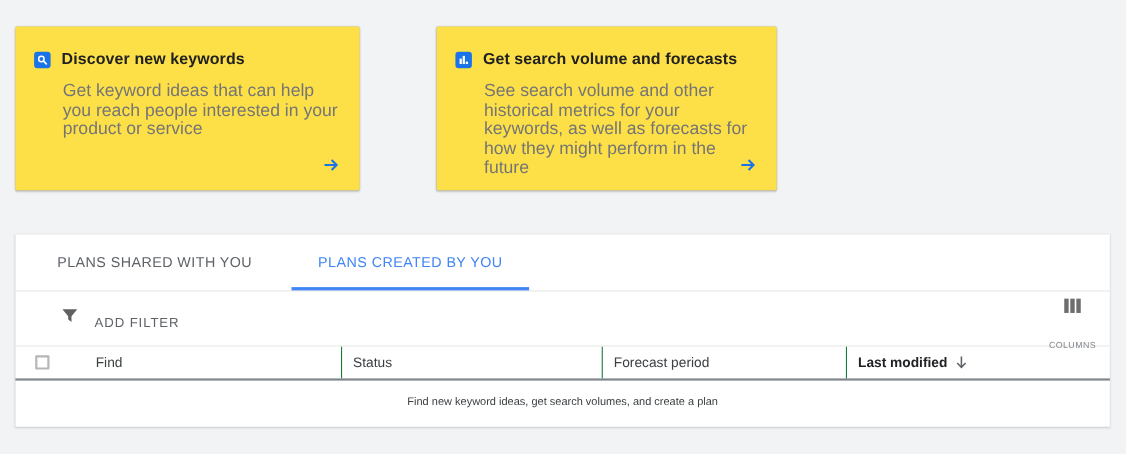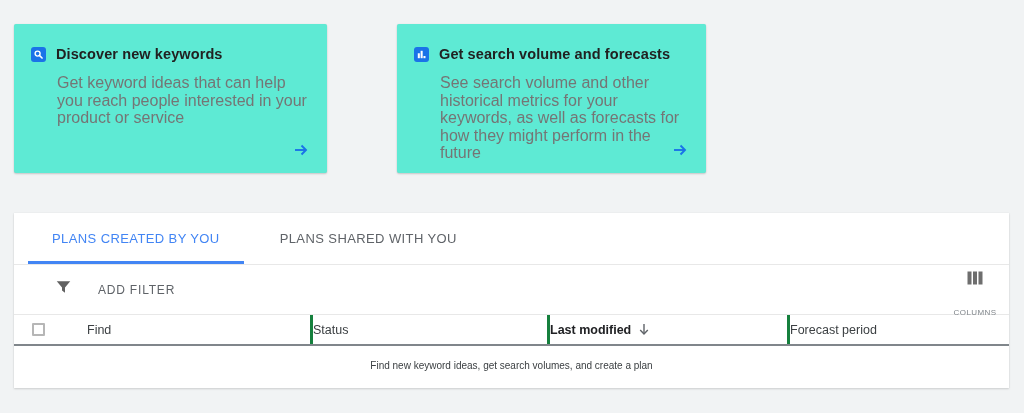--- a/index.html
+++ b/index.html
@@ -10,21 +10,21 @@
     position: relative;
     overflow: hidden;
     color: #212121;
   }
 
   
   .card {
     position: absolute;
     top: 24px;
     height: 149px;
-    background: #5eead4;
+    background: #fde047;
     border-radius: 2px;
     box-shadow: 0 1px 2px rgba(0,0,0,0.18), 0 0 1px rgba(0,0,0,0.10);
   }
   .card-1 { left: 14px;  width: 313px; }
   .card-2 { left: 397px; width: 309px; }
 
   .card-head {
     position: absolute;
     top: 22px; left: 17px; right: 14px;
     display: flex; align-items: center;
@@ -96,24 +96,23 @@
   .tab + .tab { margin-left: 12px; }
 
   .toolbar {
     height: 50px;
     display: flex;
     align-items: center;
     border-bottom: 1px solid #e8e8e8;
     position: relative;
   }
   .filter-btn {
-    display: flex; align-items: center;
+    display: flex; align-items: flex-end;
     margin-left: 42px;
     cursor: pointer;
-    gap: 12px;
   }
   .filter-label {
     margin-left: 15px;
     font-size: 12px;
     letter-spacing: 0.8px;
     color: #5f6368;
   }
   .columns-btn {
     position: absolute;
     right: 9px; top: 6px;
@@ -133,21 +132,22 @@
   .thead {
     height: 31px;
     display: flex;
     align-items: stretch;
     border-bottom: 2px solid #80868b;
     font-size: 12.5px;
     color: #3c4043;
   }
   .th {
     display: flex; align-items: center;
-    border-left: 3px solid #15803d;
+    padding-left: 10px;
+    border-left: 1px solid #15803d;
   }
   .th-check { width: 61px; border-left: none; padding-left: 18px; }
   .th-plan  { width: 235px; border-left: none; padding-left: 12px; }
   .th-status { width: 237px; }
   .th-modified { width: 240px; font-weight: bold; color: #202124; }
   .th-forecast { flex: 1; }
   .checkbox {
     width: 13px; height: 13px;
     border: 2px solid #b6b6b6;
     border-radius: 1px;
@@ -204,25 +204,25 @@
     <svg width="18" height="18" viewBox="0 0 18 18">
       <line x1="3" y1="9" x2="14" y2="9" stroke="#1a73e8" stroke-width="1.9"></line>
       <polyline points="9.5,4.5 14,9 9.5,13.5" fill="none" stroke="#1a73e8" stroke-width="1.9"></polyline>
     </svg>
   </span>
 </div>
 
 <div class="panel">
 
   <div class="tabs">
+    <div class="tab">
+      <span>PLANS SHARED WITH YOU</span>
+    </div>
     <div class="tab active">
       <span>PLANS CREATED BY YOU</span>
-    </div>
-    <div class="tab">
-      <span>PLANS SHARED WITH YOU</span>
     </div>
   </div>
 
   <div class="toolbar">
     <div class="filter-btn">
       <span>
         <svg width="15" height="15" viewBox="0 0 16 16">
           <path d="M0.8,1.2 L15.2,1.2 L9.6,7.9 L9.6,13.6 L6.4,11.2 L6.4,7.9 Z" fill="#616161"></path>
         </svg>
       </span>
@@ -243,29 +243,29 @@
   <div class="thead">
     <div class="th th-check">
       <span class="checkbox"></span>
     </div>
     <div class="th th-plan">
       <span>Find</span>
     </div>
     <div class="th th-status">
       <span>Status</span>
     </div>
+    <div class="th th-forecast">
+      <span>Forecast period</span>
+    </div>
     <div class="th th-modified">
       <span>Last modified</span>
       <span class="sort-arrow">
         <svg width="12" height="13" viewBox="0 0 12 13">
           <line x1="6" y1="1" x2="6" y2="10.5" stroke="#5f6368" stroke-width="1.4"></line>
           <polyline points="2.2,7 6,11 9.8,7" fill="none" stroke="#5f6368" stroke-width="1.4"></polyline>
         </svg>
       </span>
     </div>
-    <div class="th th-forecast">
-      <span>Forecast period</span>
-    </div>
   </div>
 
   <div class="empty-row">Find new keyword ideas, get search volumes, and create a plan</div>
 
 </div>
 
 </body></html>

